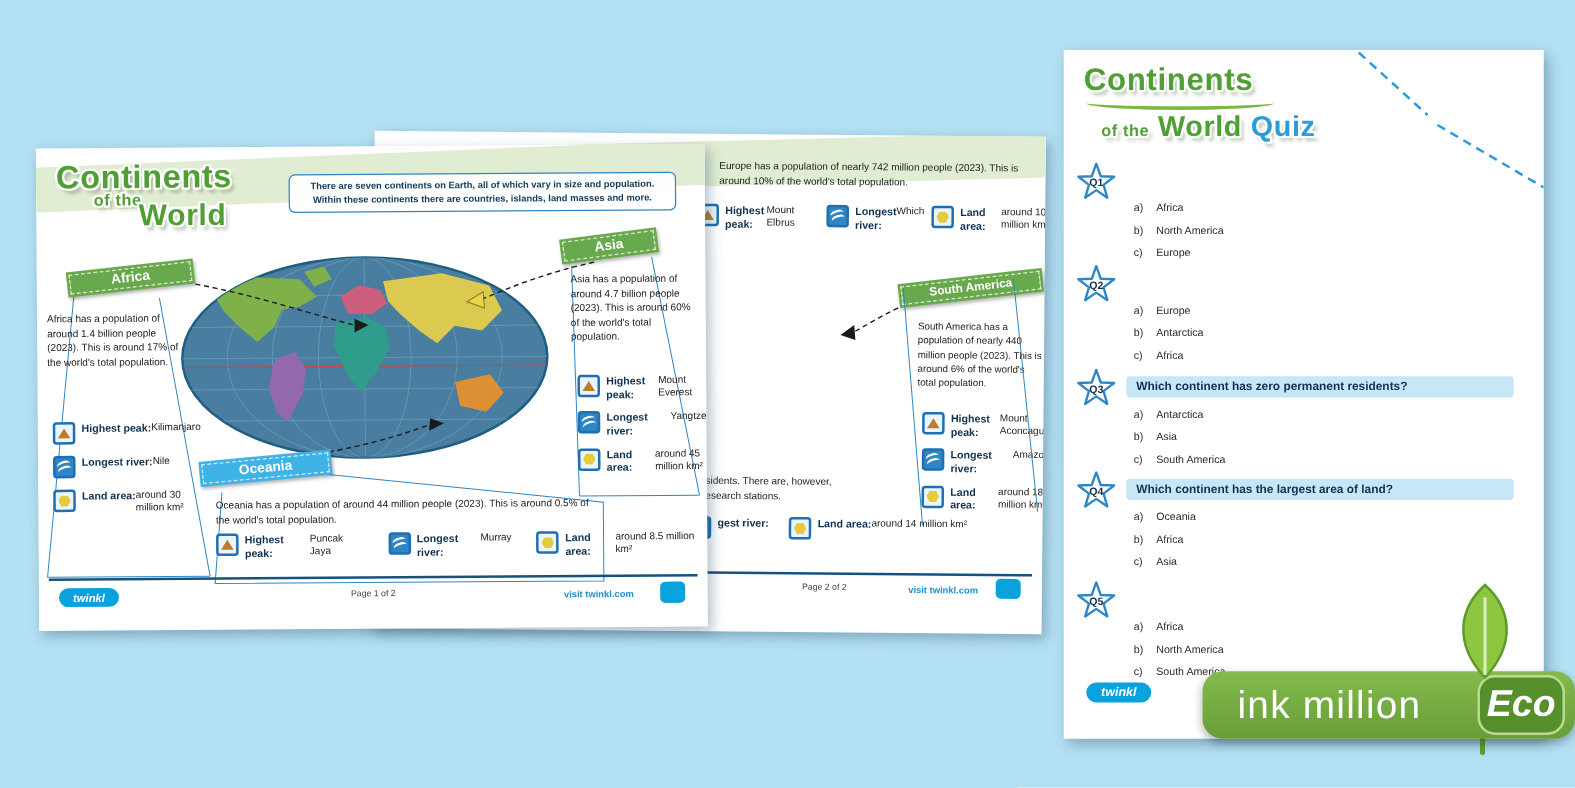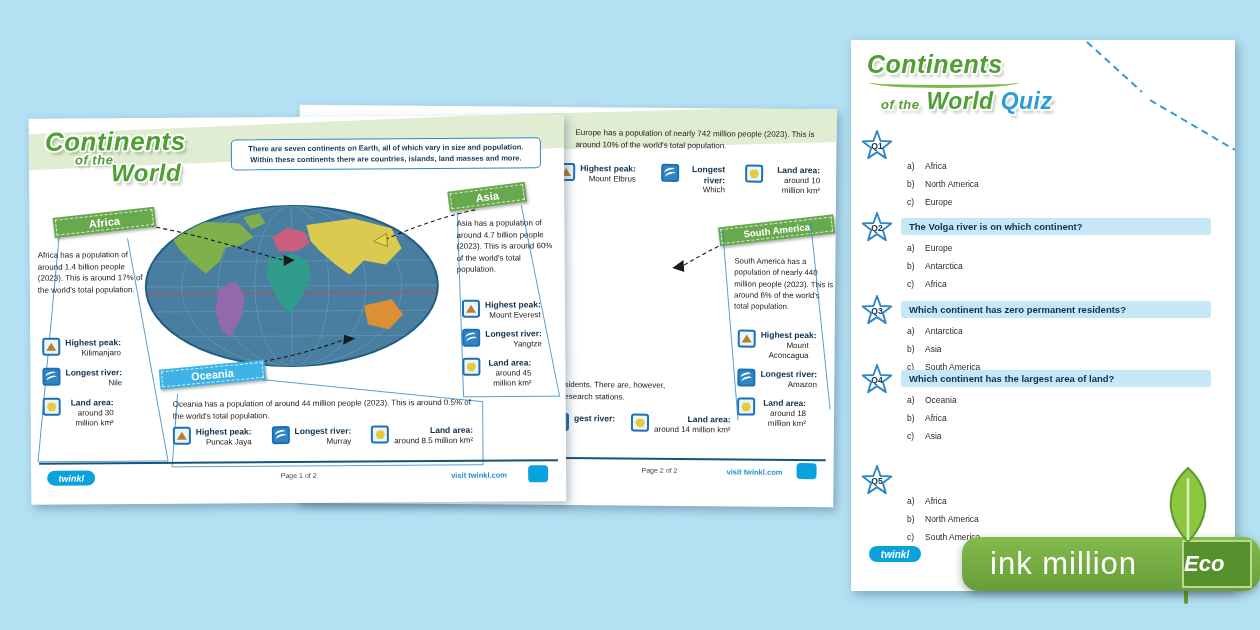--- a/index.html
+++ b/index.html
@@ -5,21 +5,21 @@
   html,body{margin:0;padding:0;}
   .canvas{position:relative;width:1260px;height:630px;background:#b4e0f3;overflow:hidden;
           font-family:"Liberation Sans",sans-serif;}
   .abs{position:absolute;}
   .sheet{position:absolute;background:#fff;box-shadow:3px 4px 10px rgba(25,60,90,.35);overflow:hidden;}
 
   
   .band{position:absolute;left:-14px;right:-14px;top:6px;height:36px;background:#e0edd2;transform:rotate(-2deg);}
 
   
-  .brand-title{font-weight:bold;font-style:italic;color:#4f9f35;letter-spacing:.5px;line-height:1;
+  .brand-title{font-weight:bold;color:#4f9f35;letter-spacing:.5px;line-height:1;
     text-shadow:-1.5px -1.5px 0 #fff,1.5px -1.5px 0 #fff,-1.5px 1.5px 0 #fff,1.5px 1.5px 0 #fff,
                  0 -1.5px 0 #fff,0 1.5px 0 #fff,-1.5px 0 0 #fff,1.5px 0 0 #fff,3px 4px 3px rgba(60,90,40,.35);}
   .blue-word{color:#2b9cd8;}
   .swoosh{border-bottom:3px solid #7db845;border-radius:50%;height:8px;}
 
   .intro-box{border:1.5px solid #2f86c4;border-radius:5px;background:rgba(255,255,255,.9);
              padding:4px 8px;font-size:7.5px;font-weight:bold;color:#123a5c;text-align:center;line-height:1.4;}
 
   .banner{position:absolute;color:#fff;font-weight:bold;text-align:center;padding:4px 8px;font-size:11px;
           box-shadow:1px 2px 3px rgba(0,0,0,.3);outline:1px dashed rgba(255,255,255,.75);outline-offset:-3px;}
@@ -32,21 +32,21 @@
   .stat-col{display:flex;flex-direction:column;gap:9px;}
   .stat-row{display:flex;gap:20px;align-items:flex-start;}
   .icon{width:14px;height:14px;border:2px solid #1f6fb2;background:#eaf4fb;border-radius:3px;
         flex:none;display:flex;align-items:center;justify-content:center;position:relative;overflow:hidden;}
   .icon.peak::before{content:"";width:0;height:0;border-left:5px solid transparent;border-right:5px solid transparent;border-bottom:8px solid #bc7c2c;}
   .icon.river{background:#2f86c4;}
   .icon.river::before{content:"";position:absolute;top:2px;left:1px;width:11px;height:5px;border-top:2px solid #fff;border-radius:50%;transform:rotate(-18deg);}
   .icon.river::after{content:"";position:absolute;bottom:1px;left:2px;width:11px;height:5px;border-top:2px solid #fff;border-radius:50%;transform:rotate(-18deg);}
   .icon.area::before{content:"";width:10px;height:9px;background:#e5cc3d;
         clip-path:polygon(25% 0,75% 0,100% 50%,75% 100%,25% 100%,0% 50%);}
-  .stat-txt{display:flex;flex-direction:column;text-align:right;}
+  .stat-txt{display:flex;flex-direction:row;}
   .stat-label{font-weight:bold;font-size:8.5px;color:#10314f;line-height:1.25;}
   .stat-value{font-size:8px;color:#222;line-height:1.3;}
 
   .footer-line{position:absolute;left:8px;right:8px;height:2px;background:#15537d;}
   .pill-logo{background:#0aa2dc;color:#fff;border-radius:10px;display:flex;align-items:center;justify-content:center;
              font-weight:bold;font-style:italic;}
   .mini-badge{background:#0aa2dc;border-radius:4px;}
   .page-label{font-size:7px;color:#444;}
   .visit{font-size:7.5px;font-weight:bold;color:#1f8fd0;}
 
@@ -56,22 +56,22 @@
   .q-star-label{position:absolute;left:0;right:0;top:11px;text-align:center;font-size:8.5px;font-weight:bold;color:#0f3050;}
   .q-bar{position:absolute;left:40px;right:0;top:6px;height:17px;background:#c7e7f7;border-radius:3px;
          display:flex;align-items:center;padding-left:8px;font-size:9.5px;font-weight:bold;color:#0f3050;}
   .q-opt{position:absolute;left:46px;height:16px;display:flex;align-items:center;font-size:8.5px;color:#2a2a2a;}
   .q-letter{width:18px;flex:none;}
 
   
   .eco-banner{background:linear-gradient(#84bb4d,#679d38);border-radius:16px;display:flex;align-items:center;
               padding:0 8px 0 28px;box-shadow:0 3px 8px rgba(0,0,0,.3);}
   .eco-text{color:#fff;font-size:31px;letter-spacing:1px;}
-  .eco-box{margin-left:auto;width:66px;height:44px;background:#55902c;border:2px solid #bcd98f;border-radius:0;
-           display:flex;align-items:center;color:#fff;font-weight:bold;font-style:italic;font-size:22px;}
+  .eco-box{margin-left:auto;width:66px;height:44px;background:#55902c;border:2px solid #bcd98f;border-radius:14px;
+           display:flex;align-items:center;justify-content:center;color:#fff;font-weight:bold;font-style:italic;font-size:30px;}
   .stem{position:absolute;width:4px;border-radius:2px;background:#5f9a2f;}
 </style>
 </head>
 <body>
 
 <div class="canvas">
 
   <div class="sheet" style="left:298px;top:107px;width:537px;height:398px;transform:rotate(0.5deg);z-index:1">
     <div class="band"></div>
 
@@ -353,21 +353,20 @@
         </div>
     </div>
 
     <div class="q-block" style="top:172px">
       <div class="q-star">
         <svg viewBox="0 0 34 34" width="32" height="32">
             <polygon points="17,1 20.8,11.7 32.2,12.1 23.2,19 26.4,29.9 17,23.5 7.6,29.9 10.8,19 1.8,12.1 13.2,11.7" fill="#fff" stroke="#2f86c4" stroke-width="2" stroke-linejoin="round"></polygon>
           </svg>
         <span class="q-star-label">Q2</span>
       </div>
-      <div class="q-bar">The Volga river is on which continent?</div>
       <div class="q-opt" style="top:28px">
           <span class="q-letter">a)</span>
           <span>Europe</span>
         </div>
       <div class="q-opt" style="top:46px">
           <span class="q-letter">b)</span>
           <span>Antarctica</span>
         </div>
       <div class="q-opt" style="top:64px">
           <span class="q-letter">c)</span>
@@ -390,21 +389,21 @@
       <div class="q-opt" style="top:46px">
           <span class="q-letter">b)</span>
           <span>Asia</span>
         </div>
       <div class="q-opt" style="top:64px">
           <span class="q-letter">c)</span>
           <span>South America</span>
         </div>
     </div>
 
-    <div class="q-block" style="top:324px">
+    <div class="q-block" style="top:337px">
       <div class="q-star">
         <svg viewBox="0 0 34 34" width="32" height="32">
             <polygon points="17,1 20.8,11.7 32.2,12.1 23.2,19 26.4,29.9 17,23.5 7.6,29.9 10.8,19 1.8,12.1 13.2,11.7" fill="#fff" stroke="#2f86c4" stroke-width="2" stroke-linejoin="round"></polygon>
           </svg>
         <span class="q-star-label">Q4</span>
       </div>
       <div class="q-bar">Which continent has the largest area of land?</div>
       <div class="q-opt" style="top:28px">
           <span class="q-letter">a)</span>
           <span>Oceania</span>

